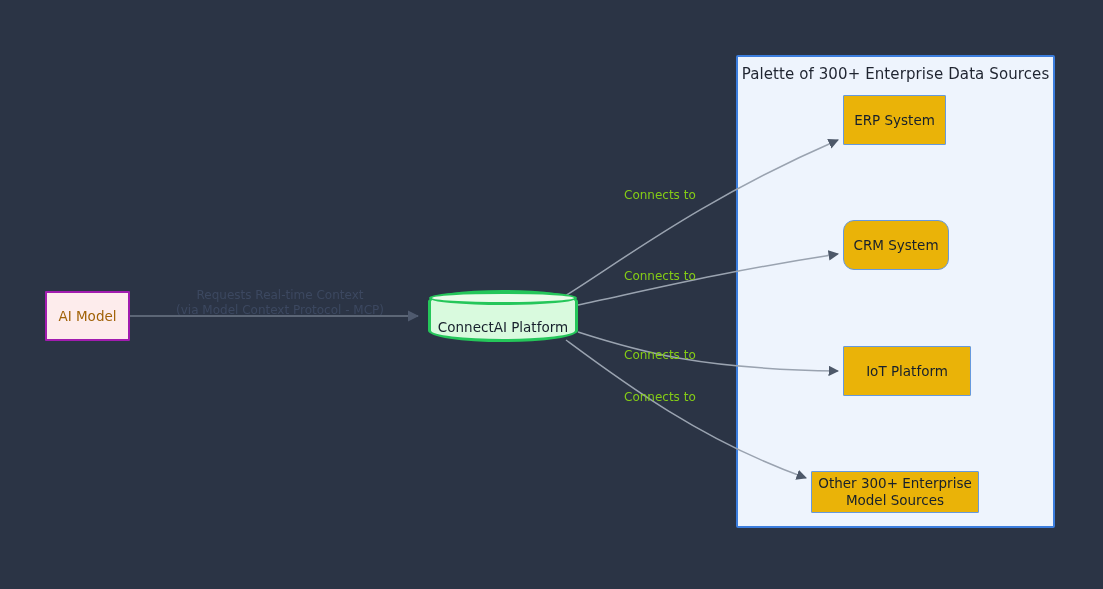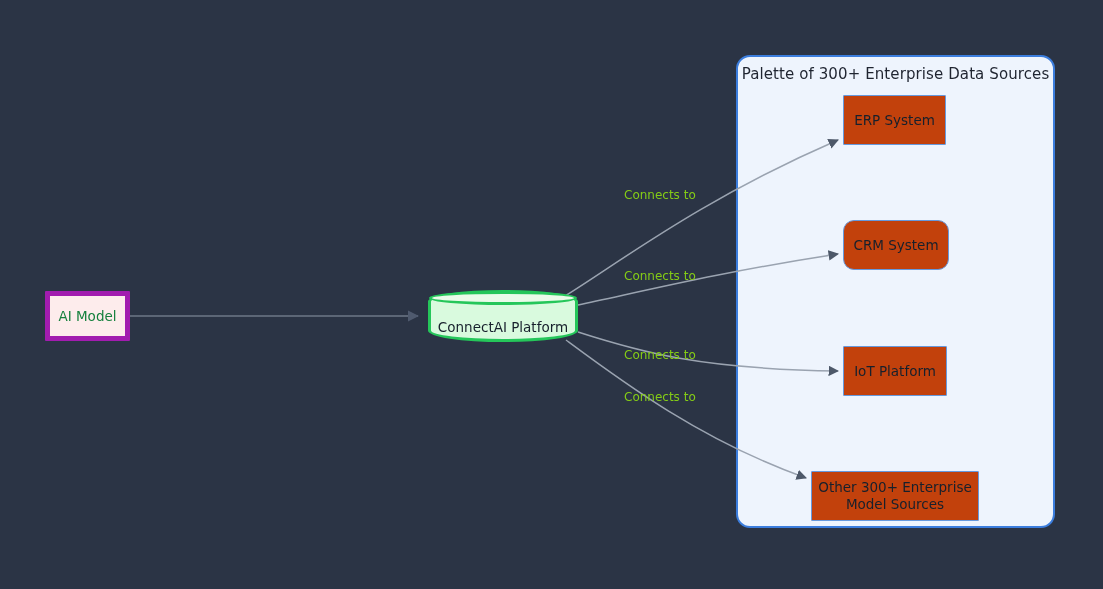--- a/index.html
+++ b/index.html
@@ -33,21 +33,21 @@
 
   
   .subgraph-panel {
     position: absolute;
     left: 736px;
     top: 55px;
     width: 319px;
     height: 473px;
     background: #eef4fd;
     border: 2px solid #3b7ddd;
-    border-radius: 14px;
+    border-radius: 2px;
     box-sizing: border-box;
   }
   .subgraph-title {
     position: absolute;
     left: 0;
     top: 8px;
     width: 100%;
     text-align: center;
     font-size: 15px;
     color: #1f2430;
@@ -61,31 +61,31 @@
     display: flex;
     align-items: center;
     justify-content: center;
     text-align: center;
     font-size: 13.5px;
     line-height: 1.25;
     color: #17202c;
   }
 
   .node-blue {
-    background: #c2410c;
+    background: #eab308;
     border: 1.4px solid #6699dd;
     border-radius: 1px;
   }
 
   .node-red {
     background: #fdecec;
-    border: 5px solid #a21caf;
+    border: 2px solid #a21caf;
     border-radius: 1px;
     font-size: 13.5px;
-    color: #15803d;
+    color: #a16207;
   }
 
   
   .node-cylinder {
     position: absolute;
     width: 150px;
     height: 52px;
   }
   .cyl-body {
     position: absolute;
@@ -170,20 +170,24 @@
 
     <g>
       <path d="M 578 332 C 640 352, 700 369, 838 371" fill="none" stroke="#9aa3b0" stroke-width="1.5" marker-end="url(#arrow-dark)"></path>
     </g>
 
     <g>
       <path d="M 566 340 C 620 380, 700 440, 806 478" fill="none" stroke="#9aa3b0" stroke-width="1.5" marker-end="url(#arrow-dark)"></path>
     </g>
   </svg>
 
+  <div class="edge-label mcp" style="left:172px; top:288px; width:216px;">
+    <div>Requests Real-time Context</div>
+    <div>(via Model Context Protocol - MCP)</div>
+  </div>
 
   <div class="edge-label" style="left:624px; top:188px;">Connects to</div>
 
   <div class="edge-label" style="left:624px; top:269px;">Connects to</div>
 
   <div class="edge-label" style="left:624px; top:348px;">Connects to</div>
 
   <div class="edge-label" style="left:624px; top:390px;">Connects to</div>
 
   <div class="node node-red" style="left:45px; top:291px; width:85px; height:50px;">
@@ -197,22 +201,22 @@
   </div>
 
   <div class="node node-blue" style="left:843px; top:95px; width:103px; height:50px;">
     <span>ERP System</span>
   </div>
 
   <div class="node node-blue" style="left:843px; top:220px; width:106px; height:50px;border-radius:11px;">
     <span>CRM System</span>
   </div>
 
-  <div class="node node-blue" style="left:843px; top:346px; width:104px; height:50px;">
+  <div class="node node-blue" style="left:843px; top:346px; width:128px; height:50px;">
     <span>IoT Platform</span>
   </div>
 
-  <div class="node node-blue" style="left:811px; top:471px; width:168px; height:50px; flex-direction:column;">
+  <div class="node node-blue" style="left:811px; top:471px; width:168px; height:42px; flex-direction:column;">
     <span>Other 300+ Enterprise</span>
     <span>Model Sources</span>
   </div>
 
 </div>
 
 </body></html>

